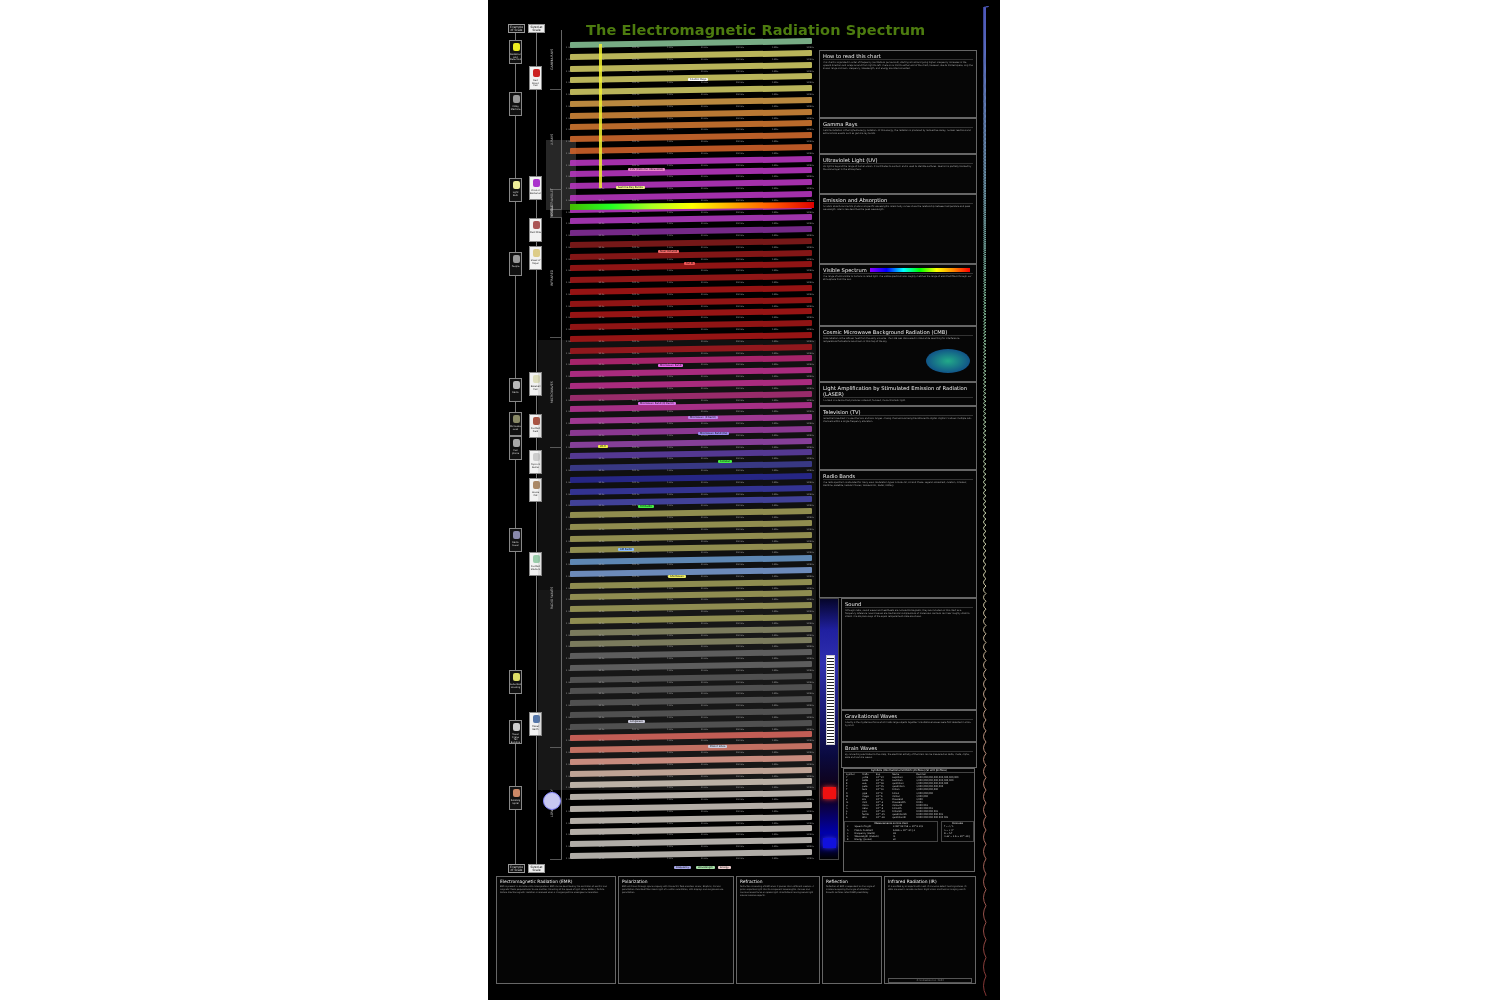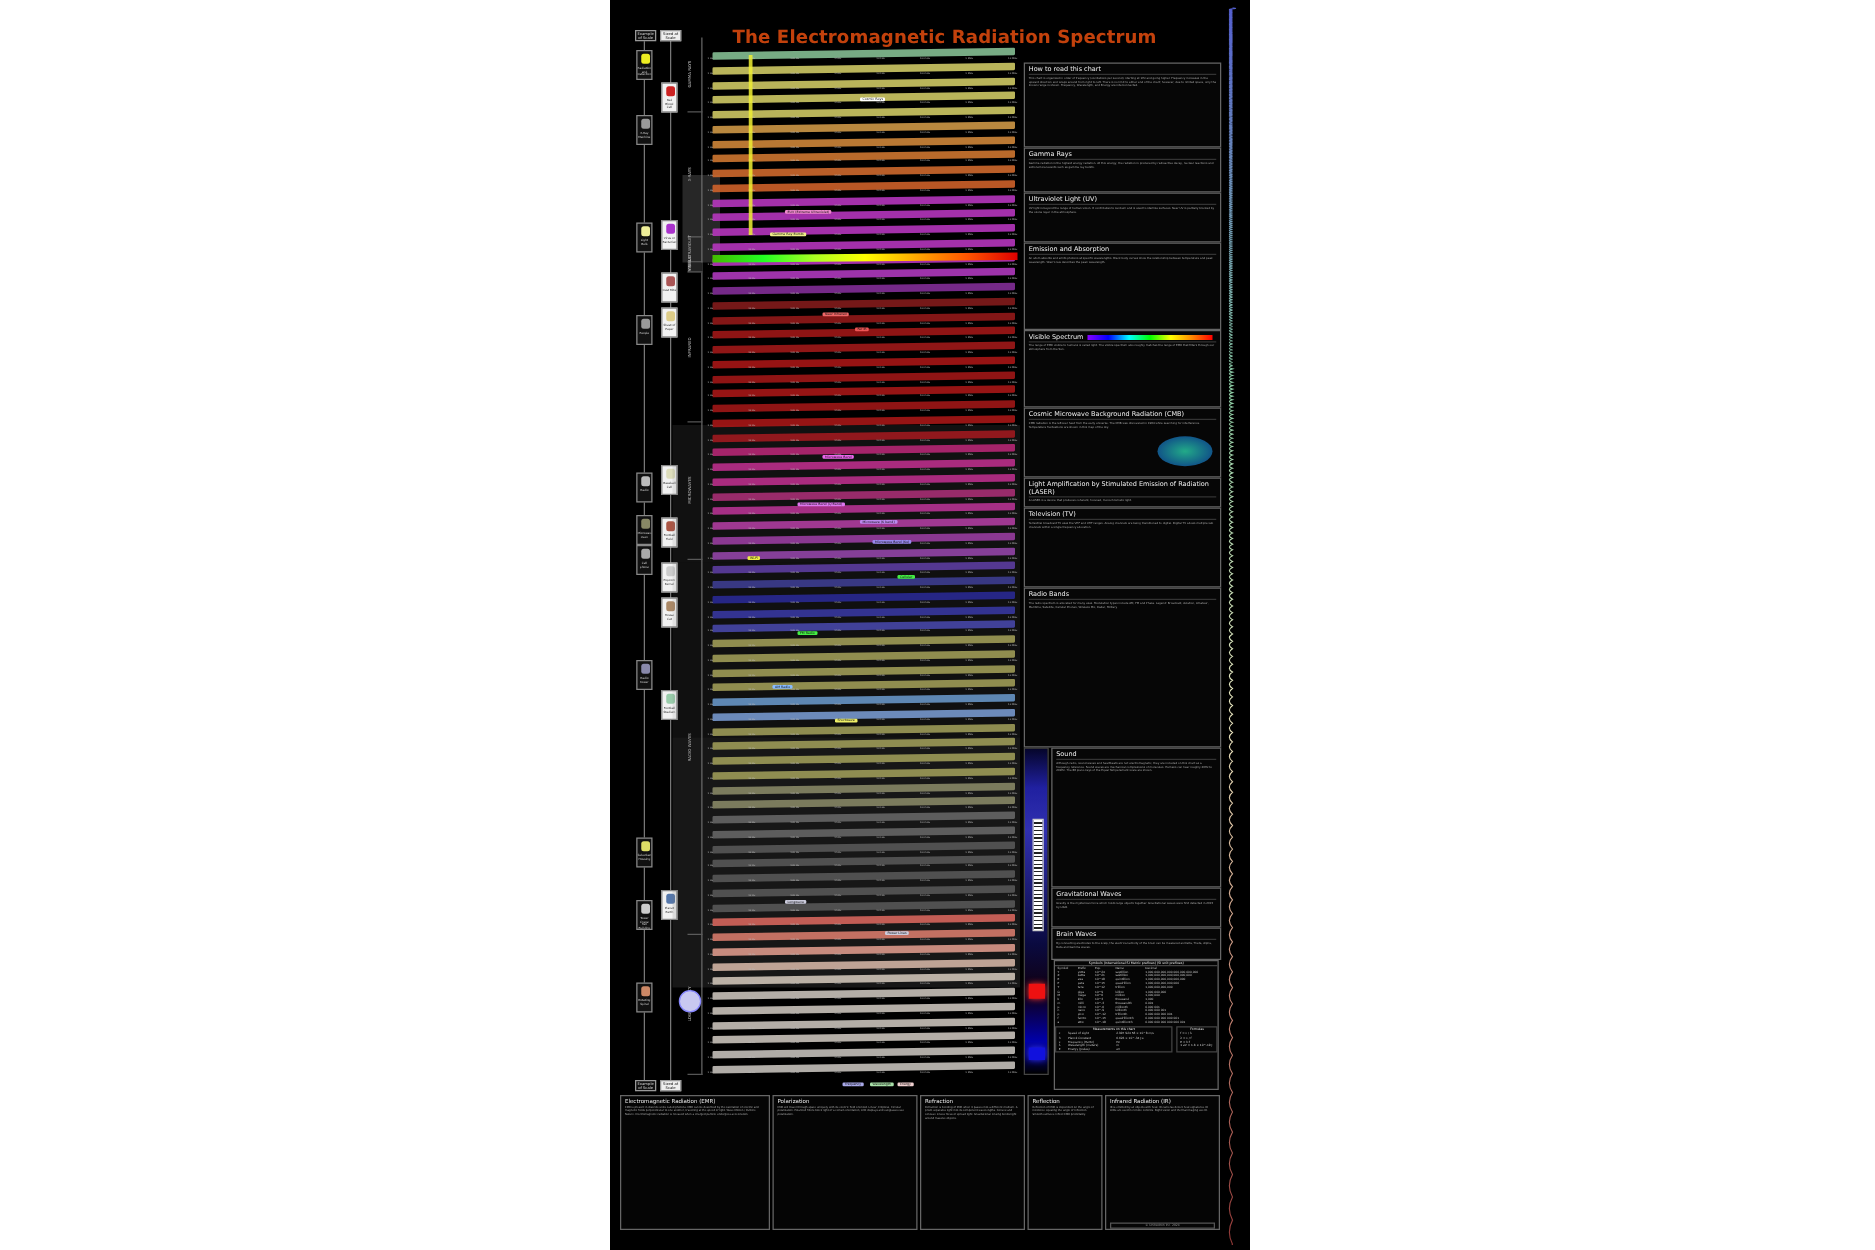--- a/index.html
+++ b/index.html
@@ -4,21 +4,21 @@
 <style>
   * { box-sizing: border-box; margin: 0; padding: 0; }
   html, body { width: 1500px; height: 1000px; background: #ffffff; overflow: hidden; }
   body { position: relative; font-family: "DejaVu Sans", sans-serif; color: #ddd; }
   #poster {
     position: absolute; left: 488px; top: 0; width: 512px; height: 1000px;
     background: #000; overflow: hidden;
   }
   .title {
     position: absolute; left: 98px; top: 22px; font-size: 14.5px; font-weight: bold;
-    color: #c2410c; letter-spacing: 0.1px; white-space: nowrap;
+    color: #4d7c0f; letter-spacing: 0.1px; white-space: nowrap;
   }
   
   .tl-line { position: absolute; width: 1px; background: #777; }
   .tl-head {
     position: absolute; font-size: 3px; color: #000; background: #eee; border: 1px solid #999;
     width: 17px; height: 9px; text-align: center; line-height: 3.4px; padding-top: 1px;
   }
   .tl-head.dark { background: #111; color: #ddd; }
   .tl-card {
     position: absolute; width: 13px; height: 24px; background: #111; border: 1px solid #888;

